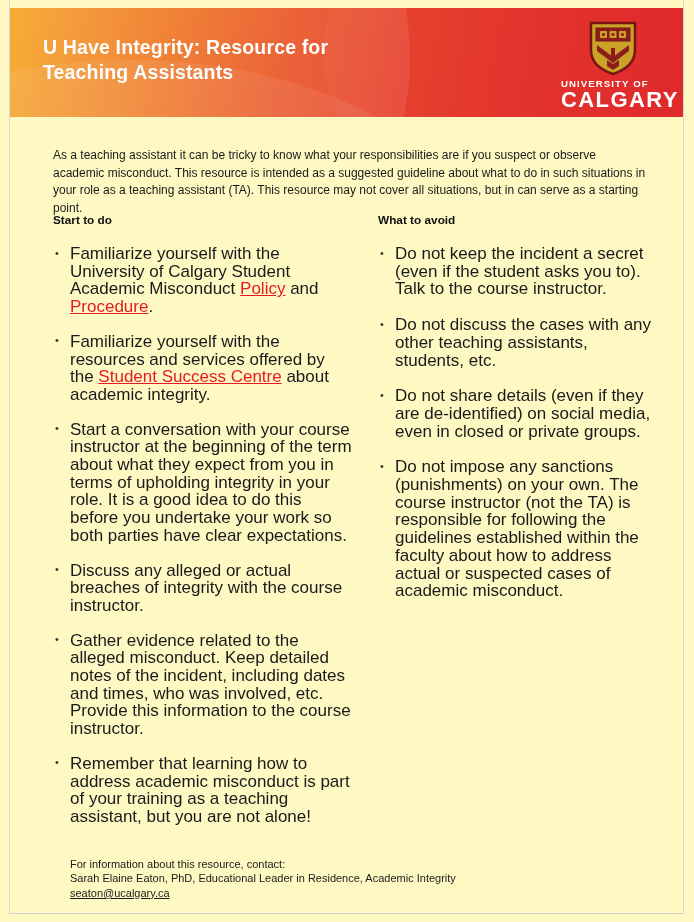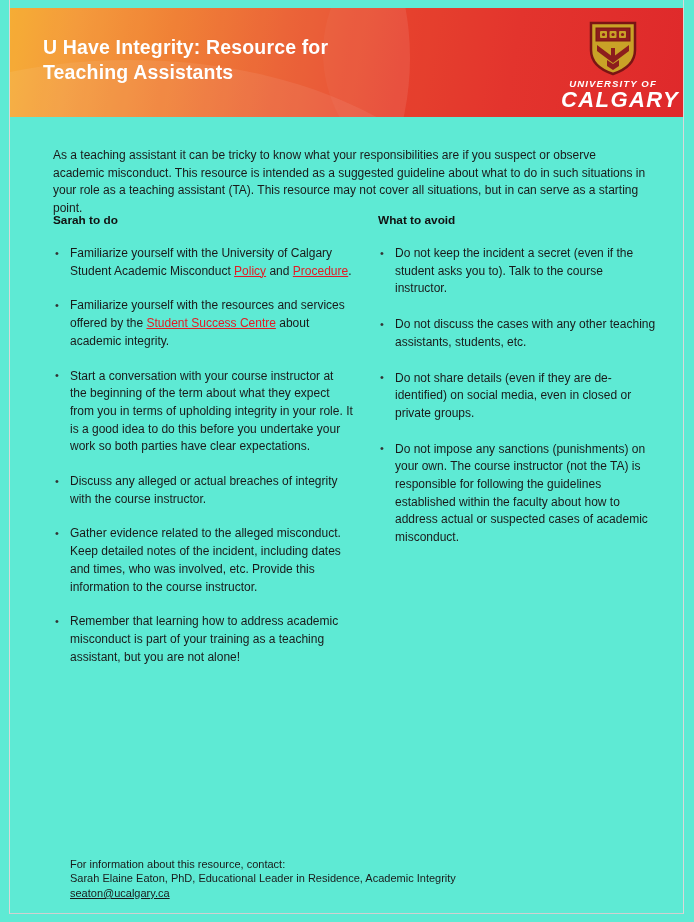--- a/index.html
+++ b/index.html
@@ -10,21 +10,21 @@
   }
   body {
     font-family: "Liberation Sans", sans-serif;
     -webkit-font-smoothing: antialiased;
   }
 
   #page {
     position: relative;
     width: 694px;
     height: 922px;
-    background: #5eead4;
+    background: #fef9c3;
     box-sizing: border-box;
     overflow: hidden;
   }
 
   
   #page-frame {
     position: absolute;
     left: 9px;
     top: 0px;
     width: 675px;
@@ -107,22 +107,21 @@
     letter-spacing: 0.1px;
   }
 
   
   .logo {
     position: absolute;
     right: 18px;
     top: 12px;
     width: 104px;
     z-index: 3;
-    text-align: center;
-    font-style: italic;
+    text-align: left;
   }
   .logo svg { display: block; margin: 0 auto; }
   .logo-word-small {
     color: #ffffff;
     font-size: 9.6px;
     font-weight: bold;
     letter-spacing: 1.1px;
     line-height: 11px;
     margin-top: 2px;
   }
@@ -169,21 +168,21 @@
 
   ul.bullets {
     list-style: none;
     margin: 17px 0 0 0;
     padding: 0;
   }
   ul.bullets li {
     position: relative;
     padding-left: 17px;
     margin-bottom: 17px;
-    font-size: 12px;
+    font-size: 17px;
     line-height: 17.7px;
     color: #1a1a1a;
   }
   ul.bullets li:before {
     content: "\2022";
     position: absolute;
     left: 2px;
     top: -0.5px;
     font-size: 11px;
     color: #333333;
@@ -258,21 +257,21 @@
       <div class="logo-word-small">UNIVERSITY OF</div>
       <div class="logo-word-big">CALGARY</div>
     </div>
   </div>
 
   <p class="intro">As a teaching assistant it can be tricky to know what  your responsibilities are if you suspect or observe academic misconduct. This resource is intended as a suggested guideline about what to do in such situations in your role as a teaching assistant (TA). This resource may not cover all situations, but in can serve as a starting point.</p>
 
   <div class="columns">
 
     <div class="col col-left">
-      <div class="col-heading">Sarah to do</div>
+      <div class="col-heading">Start to do</div>
       <ul class="bullets">
           <li><span>Familiarize yourself with the University of Calgary Student Academic Misconduct </span><a class="doclink" href="#" style="color: rgb(227, 27, 35);">Policy</a><span> and </span><a class="doclink" href="#" style="color: rgb(227, 27, 35);">Procedure</a><span>.</span></li>
           <li><span>Familiarize yourself with the resources and services offered by the </span><a class="doclink" href="#" style="color: rgb(227, 27, 35);">Student Success Centre</a><span> about academic integrity.</span></li>
           <li><span>Start a conversation with your course instructor at the beginning of the term about what they expect from you in terms of upholding integrity in your role. It is a good idea to do this before you undertake your work so both parties have clear expectations.</span></li>
           <li><span>Discuss any alleged or actual breaches of integrity with the course instructor.</span></li>
           <li><span>Gather evidence related to the alleged misconduct. Keep detailed notes of the incident, including dates and times, who was involved, etc. Provide this information to the course instructor.</span></li>
           <li><span>Remember that learning how to address academic misconduct is part of your training as a teaching assistant, but you are not alone!</span></li>
         </ul>
     </div>
 

